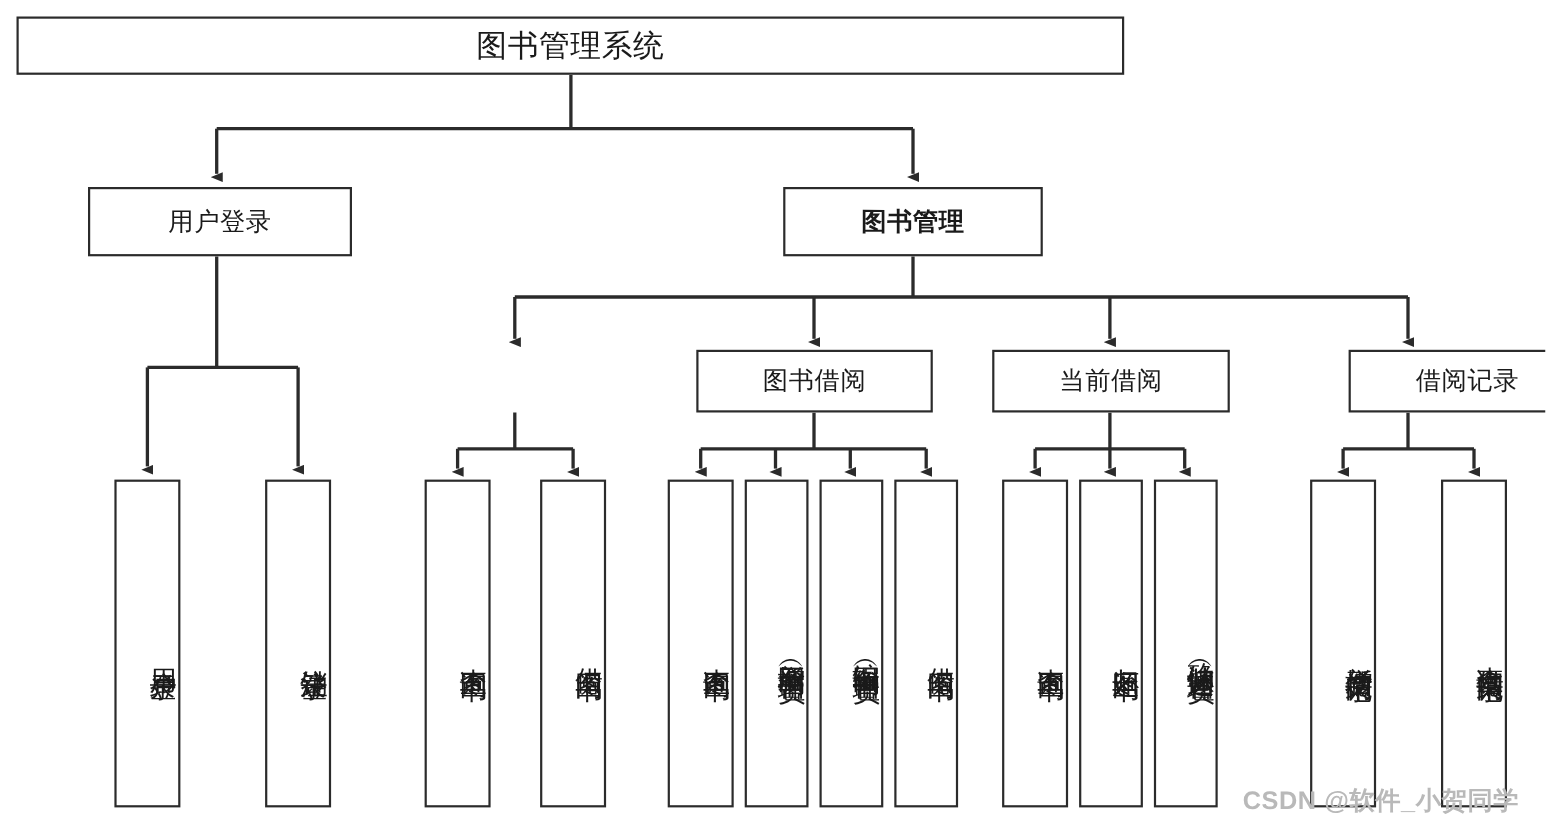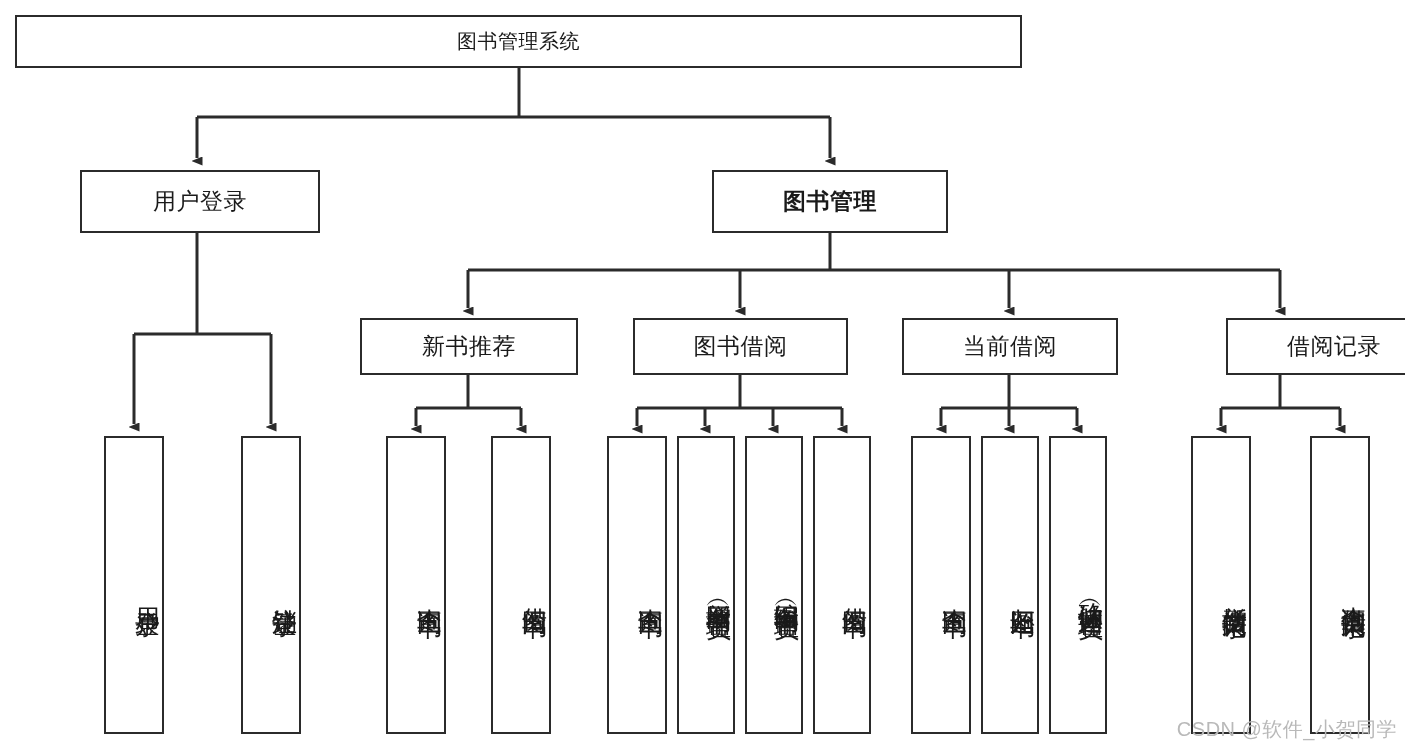--- a/index.html
+++ b/index.html
@@ -33,45 +33,46 @@
     display: flex;
     align-items: center;
     justify-content: center;
     color: #1a1a1a;
   }
   .node-h {
     font-size: 23px;
     letter-spacing: 0.5px;
     white-space: nowrap;
   }
-  .node-root .node-label { font-size: 20px; }
+  .node-root .node-label { font-size: 28px; }
   .node-v {
     writing-mode: vertical-rl;
     text-orientation: upright;
     font-size: 25px;
     line-height: 1.18;
     letter-spacing: 2px;
     padding-top: 14px;
     align-items: flex-start;
     justify-content: center;
   }
   .node-v .node-label {
     writing-mode: vertical-rl;
     text-orientation: upright;
     display: block;
     text-align: left;
   }
   .watermark {
     position: absolute;
-    right: 8px;
+    right: 24px;
     bottom: 4px;
-    font-size: 20px;
+    font-size: 23px;
     color: #b9b9b9;
     white-space: nowrap;
     letter-spacing: 0.5px;
+    font-weight: bold;
   }
 </style>
 </head>
 <body>
 
 <div id="canvas">
 
   <svg id="wires" viewBox="0 0 1405 747" xmlns="http://www.w3.org/2000/svg">
     <defs>
       <marker id="arrow" markerWidth="9" markerHeight="11" refX="1.5" refY="5.5" orient="auto" markerUnits="userSpaceOnUse">
@@ -126,23 +127,20 @@
     <span class="node-label">图书管理系统</span>
   </div>
 
   <div class="node node-h" style="left:80px; top:170px; width:240px; height:63px;">
     <span class="node-label">用户登录</span>
   </div>
   <div class="node node-h" style="left:712px; top:170px; width:236px; height:63px;font-weight:bold;">
     <span class="node-label">图书管理</span>
   </div>
 
-  <div class="node node-h" style="left:360px; top:318px; width:218px; height:57px;">
-    <span class="node-label">新书推荐</span>
-  </div>
   <div class="node node-h" style="left:633px; top:318px; width:215px; height:57px;">
     <span class="node-label">图书借阅</span>
   </div>
   <div class="node node-h" style="left:902px; top:318px; width:216px; height:57px;">
     <span class="node-label">当前借阅</span>
   </div>
   <div class="node node-h" style="left:1226px; top:318px; width:216px; height:57px;">
     <span class="node-label">借阅记录</span>
   </div>
 

